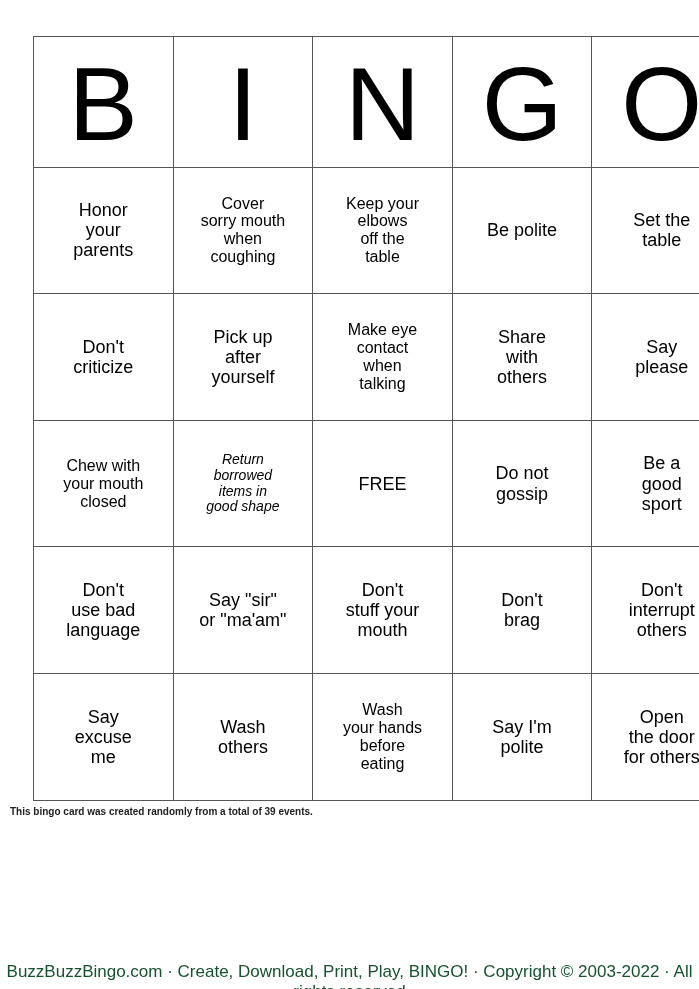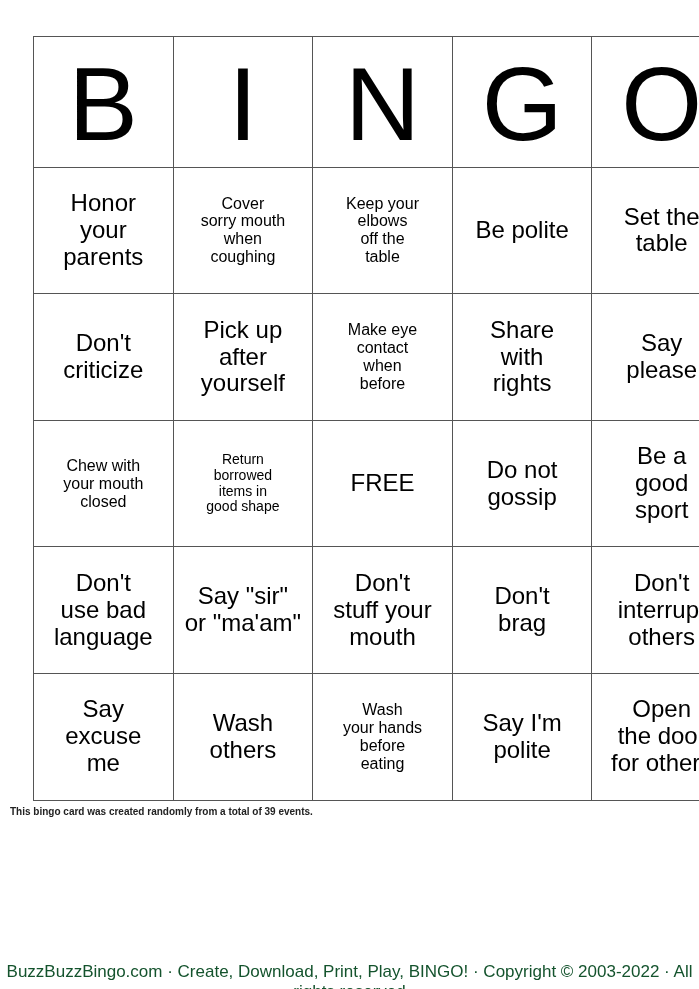--- a/index.html
+++ b/index.html
@@ -3,23 +3,23 @@
 <meta charset="utf-8">
 <style>
   html, body { margin: 0; padding: 0; background: #ffffff; }
   body { width: 699px; height: 989px; position: relative; overflow: hidden;
          font-family: "Liberation Sans", "DejaVu Sans", sans-serif; color: #000; }
   .card { position: absolute; left: 33px; top: 36px; width: 633px; height: 760px;
           border-collapse: collapse; table-layout: fixed; }
   .card td { border: 1px solid #555; text-align: center; vertical-align: middle;
              padding: 0 6px; width: 126.6px; height: 125.6px; line-height: 1.12; }
   .hdr td { font-size: 104px; line-height: 1; padding-top: 4px; }
-  .f18 { font-size: 24px; }
+  .f18 { font-size: 18px; }
   .f16 { font-size: 16px; }
-  .f14 { font-size: 14px; }
+  .f14 { font-size: 14px; font-style: italic; }
   .cell-text { white-space: pre-line; display: block; }
   .note { position: absolute; left: 10px; top: 806px; font-size: 10px; color: #222; font-weight: bold; }
   .footer { position: absolute; left: 0; width: 699px; top: 962px; text-align: center;
             font-size: 17px; color: #14532d; }
 </style>
 </head>
 <body>
 
 <table class="card">
   <tbody>
@@ -63,26 +63,26 @@
         </td>
     <td class="f18">
           <span class="cell-text">Pick up
 after
 yourself</span>
         </td>
     <td class="f16">
           <span class="cell-text">Make eye
 contact
 when
-before</span>
+talking</span>
         </td>
     <td class="f18">
           <span class="cell-text">Share
 with
-rights</span>
+others</span>
         </td>
     <td class="f18">
           <span class="cell-text">Say
 please</span>
         </td>
   </tr>
   <tr>
     <td class="f16">
           <span class="cell-text">Chew with
 your mouth

